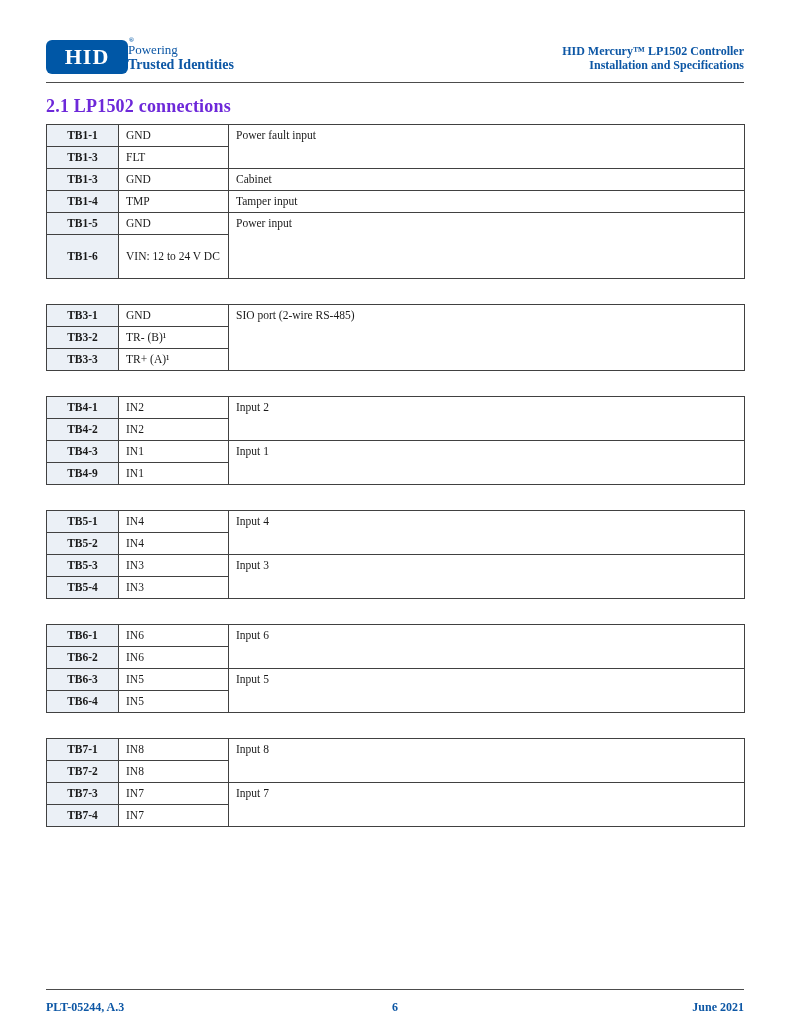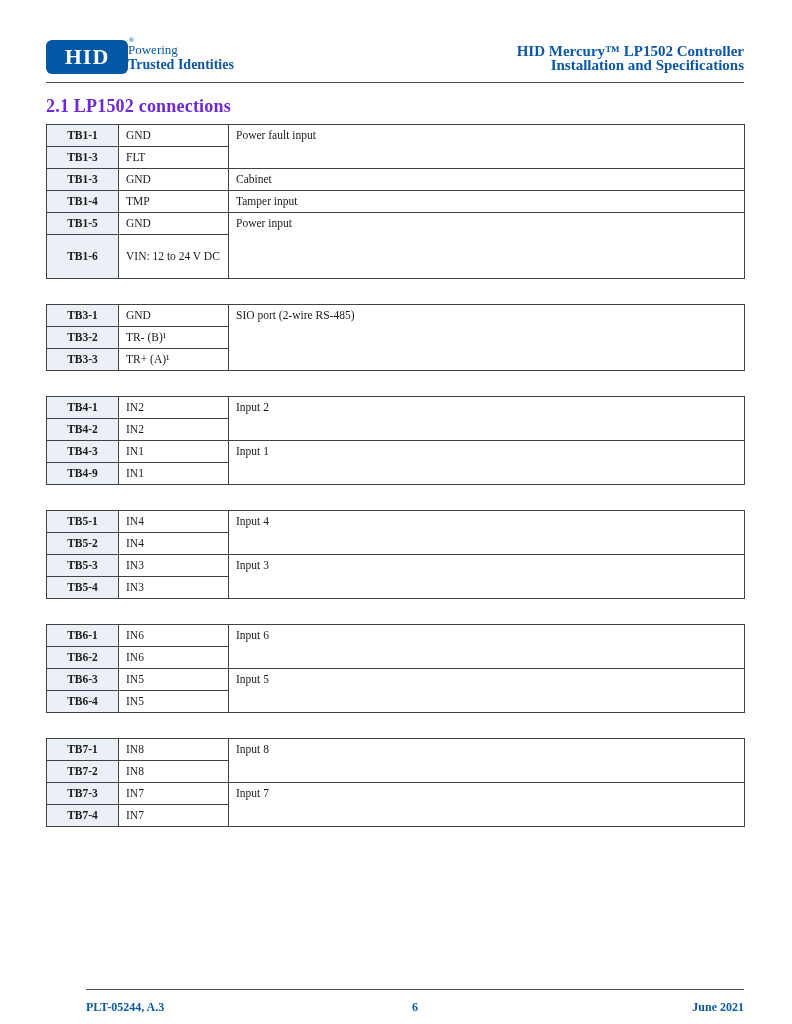--- a/index.html
+++ b/index.html
@@ -20,21 +20,21 @@
   .logo-box{
     position:relative; width:82px; height:34px; background:var(--logo-blue);
     border-radius:6px; color:#fff; display:flex; align-items:center; justify-content:center;
     font-weight:bold; font-size:22px; letter-spacing:1px; flex:0 0 auto;
   }
   .logo-reg{position:absolute; top:-4px; right:-7px; font-size:7px; color:var(--logo-blue); font-weight:bold;}
   .tagline{color:var(--brand-blue); padding-top:3px;}
   .tag1{font-size:13px; line-height:14px; font-weight:400;}
   .tag2{font-size:14px; line-height:15px; font-weight:bold;}
   .doc-title{margin-left:auto; text-align:right; color:var(--brand-blue);
-    font-size:15px; font-weight:bold; line-height:14px; padding-top:4px;}
+    font-size:12px; font-weight:bold; line-height:14px; padding-top:4px;}
   .rule{border:0; border-top:1px solid var(--rule); margin:8px 0 0;}
 
   
   .section-title{font-size:18px; font-weight:bold; color:#6d28d9; margin:13px 0 7px; letter-spacing:.2px;}
 
   
   table.tb{
     border-collapse:collapse; table-layout:fixed; width:698px;
     margin:0 0 25px 0; font-size:11.5px; color:var(--text);
   }
@@ -42,21 +42,21 @@
   .tb th{background:var(--th-bg); font-weight:bold; text-align:center; height:16px;}
   .tb col.c1{width:72px;} .tb col.c2{width:110px;} .tb col.c3{width:516px;}
   .tb td.desc{vertical-align:top;}
   .tb tr.tall th{height:44px;}
 
   
   .footer{
     position:absolute; left:46px; right:48px; top:989px;
     border-top:1px solid var(--rule); padding-top:10px;
     display:flex; align-items:baseline; color:var(--brand-blue);
-    font-size:12px; font-weight:bold;margin-left:40px;
+    font-size:12px; font-weight:bold;
   }
   .footer .fl{flex:1; text-align:left;}
   .footer .fc{flex:1; text-align:center;}
   .footer .fr{flex:1; text-align:right;}
 </style>
 </head>
 <body>
 
 <div class="page">
   <div class="content">

